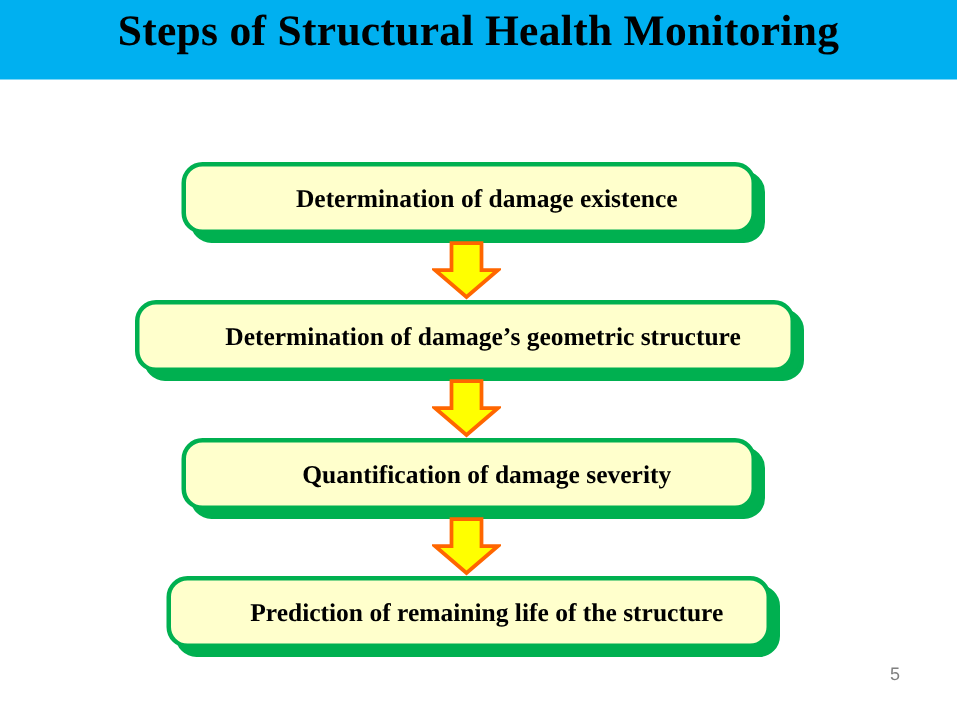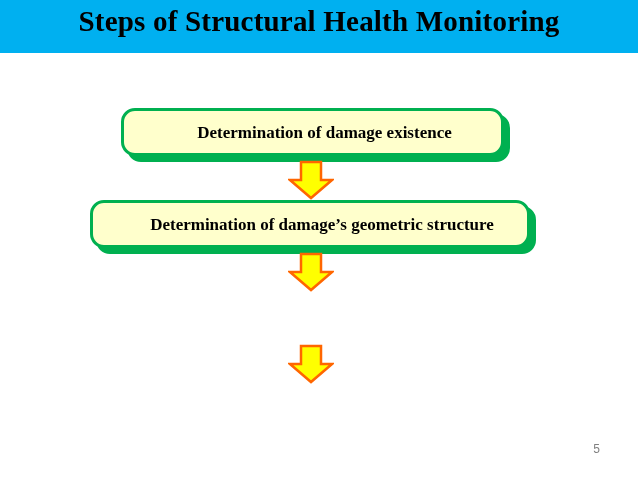--- a/index.html
+++ b/index.html
@@ -137,25 +137,37 @@
         <span class="box-label">Determination of damage’s geometric structure</span>
       </div>
     </div>
 
     <div class="arrow" style="left:288px; top:199px;">
       <svg width="46" height="40" viewBox="0 0 46 40">
         <polygon points="13,2 33,2 33,20 44,20 23,38 2,20 13,20" fill="#ffff00" stroke="#ff6600" stroke-width="2.5" stroke-linejoin="miter"></polygon>
       </svg>
     </div>
 
+    <div class="box-wrap" style="left:121px; top:239px; width:383px; height:48px;">
+      <div class="box-shadow-layer"></div>
+      <div class="box-main">
+        <span class="box-label">Quantification of damage severity</span>
+      </div>
+    </div>
 
     <div class="arrow" style="left:288px; top:291px;">
       <svg width="46" height="40" viewBox="0 0 46 40">
         <polygon points="13,2 33,2 33,20 44,20 23,38 2,20 13,20" fill="#ffff00" stroke="#ff6600" stroke-width="2.5" stroke-linejoin="miter"></polygon>
       </svg>
     </div>
 
+    <div class="box-wrap" style="left:111px; top:331px; width:403px; height:48px;">
+      <div class="box-shadow-layer"></div>
+      <div class="box-main">
+        <span class="box-label">Prediction of remaining life of the structure</span>
+      </div>
+    </div>
 
   </div>
 
   <div class="page-number">5</div>
 
 </div>
 
 </body></html>

